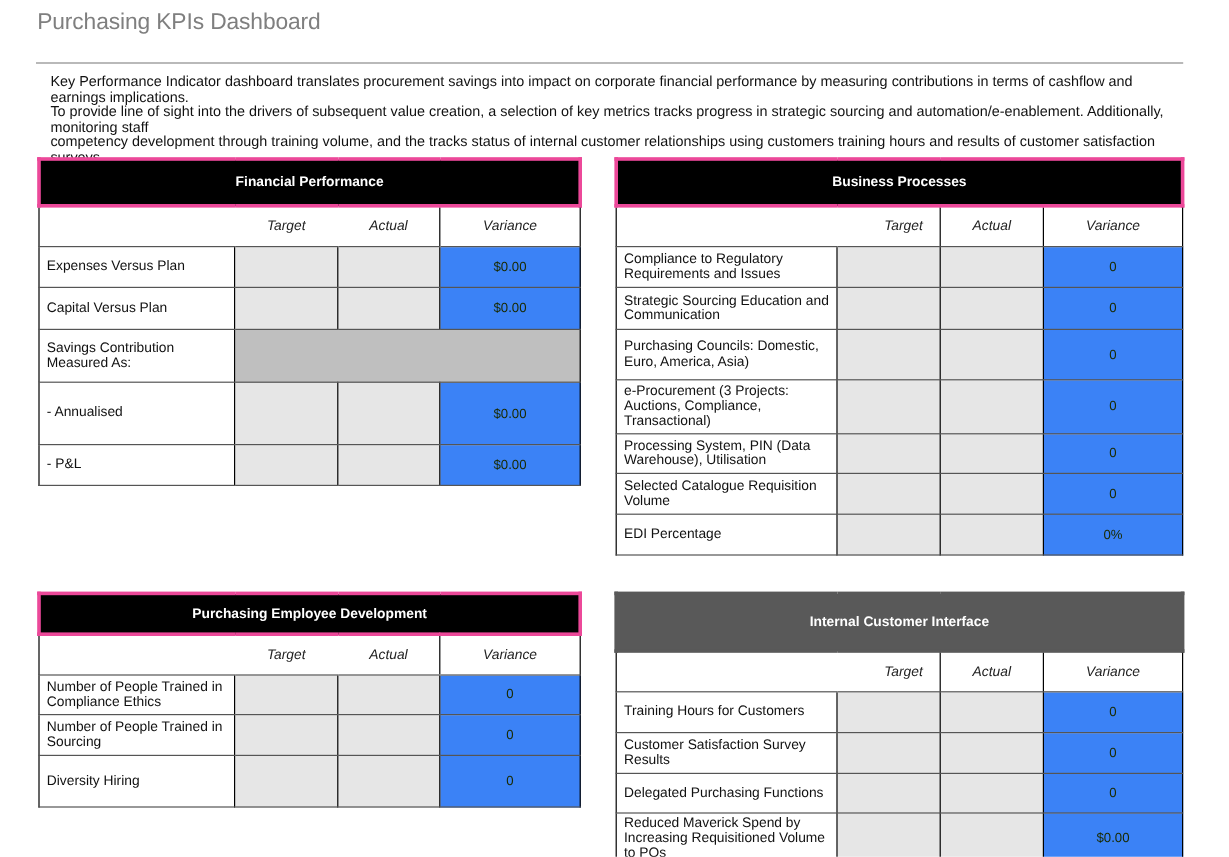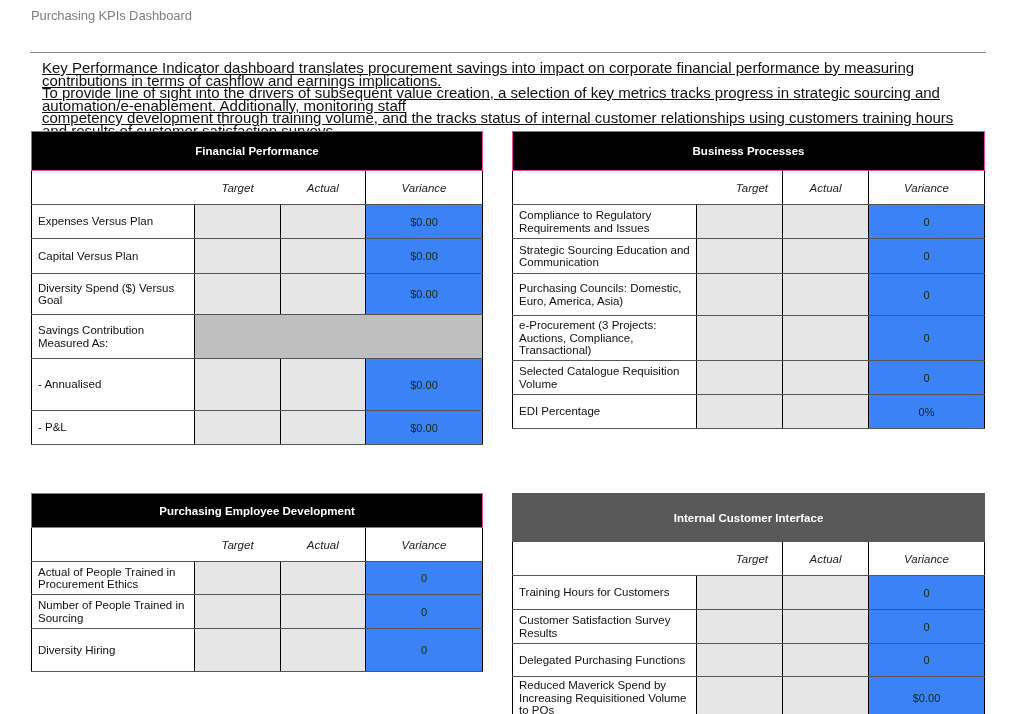--- a/index.html
+++ b/index.html
@@ -1,38 +1,38 @@
 <!DOCTYPE html>
 <html><head>
 <meta charset="utf-8">
 <style>
   * { box-sizing: border-box; margin: 0; padding: 0; }
   html, body { width: 1024px; height: 714px; background: #ffffff; overflow: hidden; }
   body { position: relative; font-family: "Liberation Sans", sans-serif; color: #000; }
 
   .page-title {
     position: absolute; left: 31px; top: 8px;
-    font-size: 13px; color: #7f7f7f; font-weight: normal; letter-spacing: -0.1px;
+    font-size: 19px; color: #7f7f7f; font-weight: normal; letter-spacing: -0.1px;
   }
   .title-rule {
     position: absolute; left: 30px; top: 52px; width: 956px; height: 1px; background: #8c8c8c;
   }
   .intro {
     position: absolute; left: 42px; top: 62px; width: 940px;
-    font-size: 15px; line-height: 12.5px; color: #111; white-space: pre-line; text-decoration: underline;
+    font-size: 12px; line-height: 12.5px; color: #111; white-space: pre-line;
   }
 
   .kpi {
     position: absolute; border-collapse: collapse; table-layout: fixed;
     font-size: 11.5px;
   }
   .kpi td, .kpi th { padding: 0; }
   .kpi .hdr th {
     background: #000; color: #fff; font-weight: bold; font-size: 11.5px;
-    text-align: center; border: 1px solid #ec4899;
+    text-align: center; border: 3px solid #ec4899;
   }
   .kpi .hdr.dark th { background: #595959; border-color: #595959; }
   .kpi .sub td {
     background: #fff; font-style: italic; text-align: center; color: #222;
     border-left: 1px solid #000; border-right: 1px solid #000; border-bottom: 1px solid #555;
   }
   .kpi .sub.split td.c { border-left: 1px solid #000; }
   .kpi .sub.nosplit td.c { border-left: none; }
   .kpi .sub.nosplit td:first-child { border-right: none; }
   .kpi .sub.nosplit td.c { border-right: none; }
@@ -85,26 +85,20 @@
     <td class="target"></td>
     <td class="actual"></td>
     <td class="variance">$0.00</td>
   </tr>
   <tr class="row" style="height:35px">
     <td class="label">Capital Versus Plan</td>
     <td class="target"></td>
     <td class="actual"></td>
     <td class="variance">$0.00</td>
   </tr>
-  <tr class="row" style="height:41px">
-    <td class="label">Diversity Spend ($) Versus Goal</td>
-    <td class="target"></td>
-    <td class="actual"></td>
-    <td class="variance">$0.00</td>
-  </tr>
   <tr class="row" style="height:44px">
     <td class="label">Savings Contribution Measured As:</td>
     <td class="merged" colspan="3"></td>
   </tr>
   <tr class="row" style="height:52px">
     <td class="label">- Annualised</td>
     <td class="target"></td>
     <td class="actual"></td>
     <td class="variance">$0.00</td>
   </tr>
@@ -151,20 +145,26 @@
     <td class="target"></td>
     <td class="actual"></td>
     <td class="variance">0</td>
   </tr>
   <tr class="row" style="height:45px">
     <td class="label">e-Procurement (3 Projects: Auctions, Compliance, Transactional)</td>
     <td class="target"></td>
     <td class="actual"></td>
     <td class="variance">0</td>
   </tr>
+  <tr class="row" style="height:33px">
+    <td class="label">Processing System, PIN (Data Warehouse), Utilisation</td>
+    <td class="target"></td>
+    <td class="actual"></td>
+    <td class="variance">0</td>
+  </tr>
   <tr class="row" style="height:34px">
     <td class="label">Selected Catalogue Requisition Volume</td>
     <td class="target"></td>
     <td class="actual"></td>
     <td class="variance">0</td>
   </tr>
   <tr class="row" style="height:34px">
     <td class="label">EDI Percentage</td>
     <td class="target"></td>
     <td class="actual"></td>
@@ -184,21 +184,21 @@
       <tr class="hdr" style="height:34px">
         <th colspan="4">Purchasing Employee Development</th>
       </tr>
   <tr class="sub nosplit" style="height:34px">
     <td></td>
     <td class="c">Target</td>
     <td class="c">Actual</td>
     <td>Variance</td>
   </tr>
   <tr class="row" style="height:33px">
-    <td class="label">Actual of People Trained in Procurement Ethics</td>
+    <td class="label">Number of People Trained in Compliance Ethics</td>
     <td class="target"></td>
     <td class="actual"></td>
     <td class="variance">0</td>
   </tr>
   <tr class="row" style="height:34px">
     <td class="label">Number of People Trained in Sourcing</td>
     <td class="target"></td>
     <td class="actual"></td>
     <td class="variance">0</td>
   </tr>

